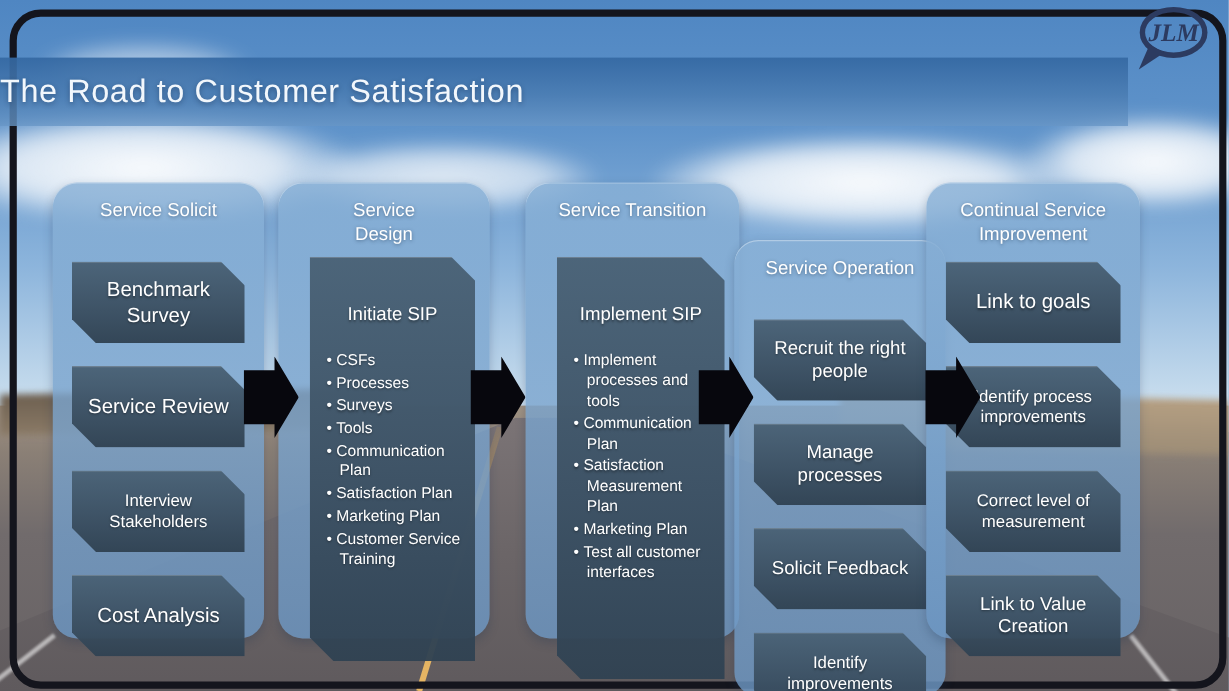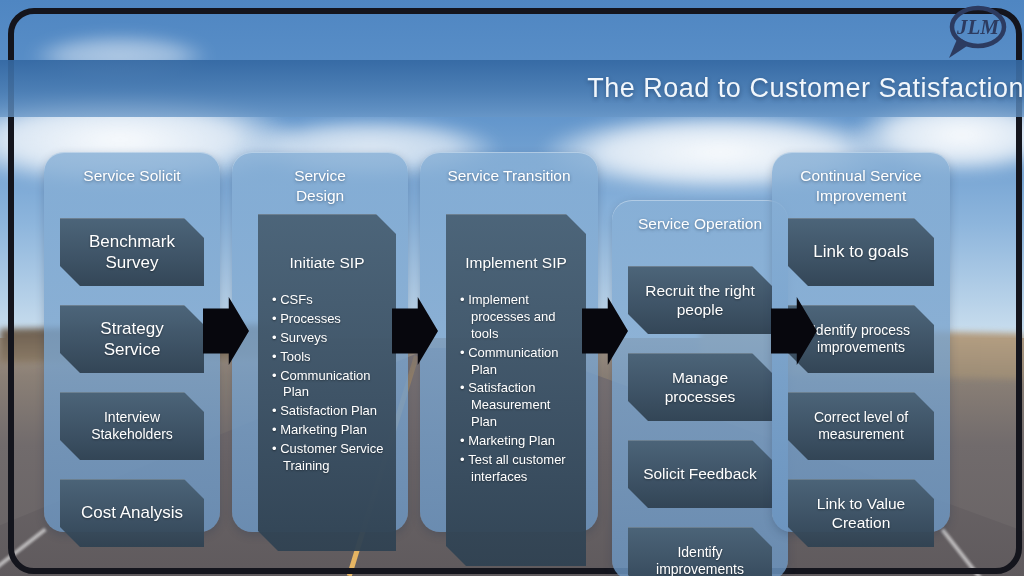--- a/index.html
+++ b/index.html
@@ -28,36 +28,36 @@
   .center-line{position:absolute;left:414px;top:356px;width:5px;height:230px;
                background:linear-gradient(180deg,rgba(214,164,80,.15),#d9a859 55%,#e8b765 100%);
                transform:rotate(17deg);transform-origin:top center;filter:blur(.6px);}
   .edge-line{position:absolute;background:rgba(255,255,255,.55);filter:blur(1px);}
   .edge-line.left{left:8px;top:512px;width:4px;height:90px;transform:rotate(52deg);}
   .edge-line.right{left:968px;top:520px;width:4px;height:90px;transform:rotate(-38deg);}
 
   
   .frame{position:absolute;left:8px;top:8px;width:1002px;height:554px;
          border:6px solid #14151d;border-radius:26px;pointer-events:none;z-index:3;}
-  .title-band{position:absolute;left:0;top:60px;width:1024px;height:57px;z-index:4;
+  .title-band{position:absolute;left:0;top:48px;width:940px;height:57px;z-index:4;
               background:linear-gradient(180deg,rgba(52,104,162,.92) 0%,rgba(74,124,178,.86) 55%,rgba(104,150,198,.78) 100%);
-              display:flex;align-items:center;justify-content:flex-end;}
+              display:flex;align-items:center;justify-content:flex-start;}
   .title-band .title{color:#f2f7fc;font-size:27px;letter-spacing:.5px;
                      text-shadow:0 2px 4px rgba(20,40,70,.45);}
 
   
   .logo{position:absolute;right:14px;top:4px;width:68px;height:58px;z-index:5;}
 
   
   .panel{position:absolute;top:152px;height:380px;z-index:4;border-radius:20px;
          background:linear-gradient(180deg,rgba(136,176,214,.82) 0%,rgba(120,162,204,.8) 55%,rgba(108,150,194,.82) 100%);
          box-shadow:inset 0 1px 0 rgba(255,255,255,.35),0 3px 8px rgba(30,50,80,.25);}
   .p1{left:44px;width:176px;}
   .p2{left:232px;width:176px;}
-  .p3{left:420px;width:178px;}
+  .p3{left:438px;width:178px;}
   .p4{left:612px;width:176px;margin-top:48px;}
   .p5{left:772px;width:178px;}
   .panel-header{padding-top:14px;height:48px;box-sizing:content-box;color:#fff;font-size:15.5px;
                 text-align:center;line-height:1.3;text-shadow:0 1px 3px rgba(25,45,70,.5);}
   .panel-header span{display:inline-block;}
   .p2 .panel-header span{max-width:80px;}
   .p5 .panel-header span{max-width:150px;}
 
   .boxes{padding:4px 16px 0;display:flex;flex-direction:column;gap:19px;}
   .snip-box{position:relative;color:#fff;text-align:center;
@@ -113,21 +113,21 @@
       <ellipse cx="36" cy="23" rx="26" ry="19" fill="none" stroke="#2c3b60" stroke-width="4.5"></ellipse>
       <path d="M16 33 L7 54 L28 40 Z" fill="#2c3b60"></path>
       <text x="36" y="30" text-anchor="middle" font-family="Liberation Serif, serif" font-size="21" font-style="italic" font-weight="bold" fill="#2c3b60">JLM</text>
     </svg>
   </div>
 
   <div class="panel p1">
     <div class="panel-header"><span>Service Solicit</span></div>
     <div class="boxes">
       <div class="snip-box f-lg">Benchmark Survey</div>
-      <div class="snip-box f-lg">Strategy Service</div>
+      <div class="snip-box f-lg">Service Review</div>
       <div class="snip-box f-sm">Interview Stakeholders</div>
       <div class="snip-box f-lg">Cost Analysis</div>
     </div>
   </div>
 
   <div class="panel p2">
     <div class="panel-header"><span>Service Design</span></div>
     <div class="snip-box big">
       <div class="big-heading">Initiate SIP</div>
       <ul class="bullets">

